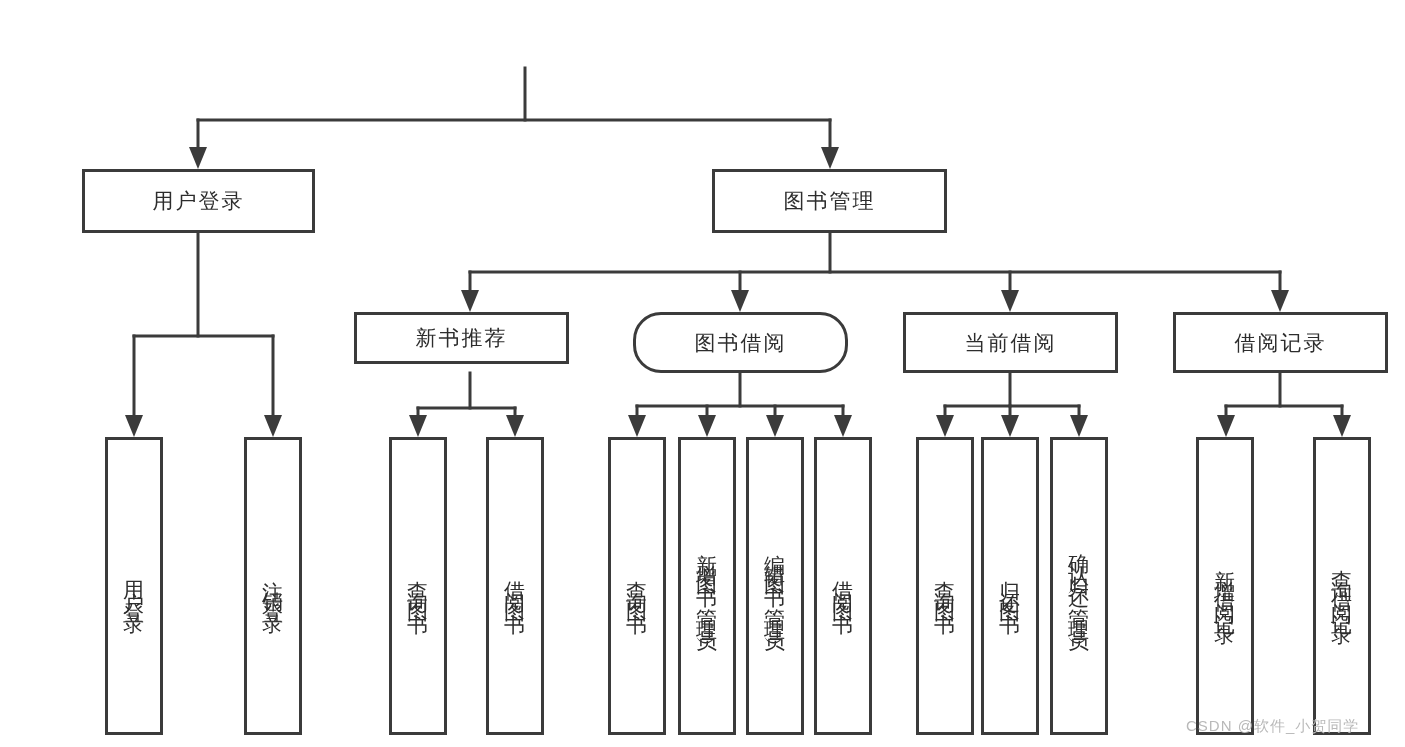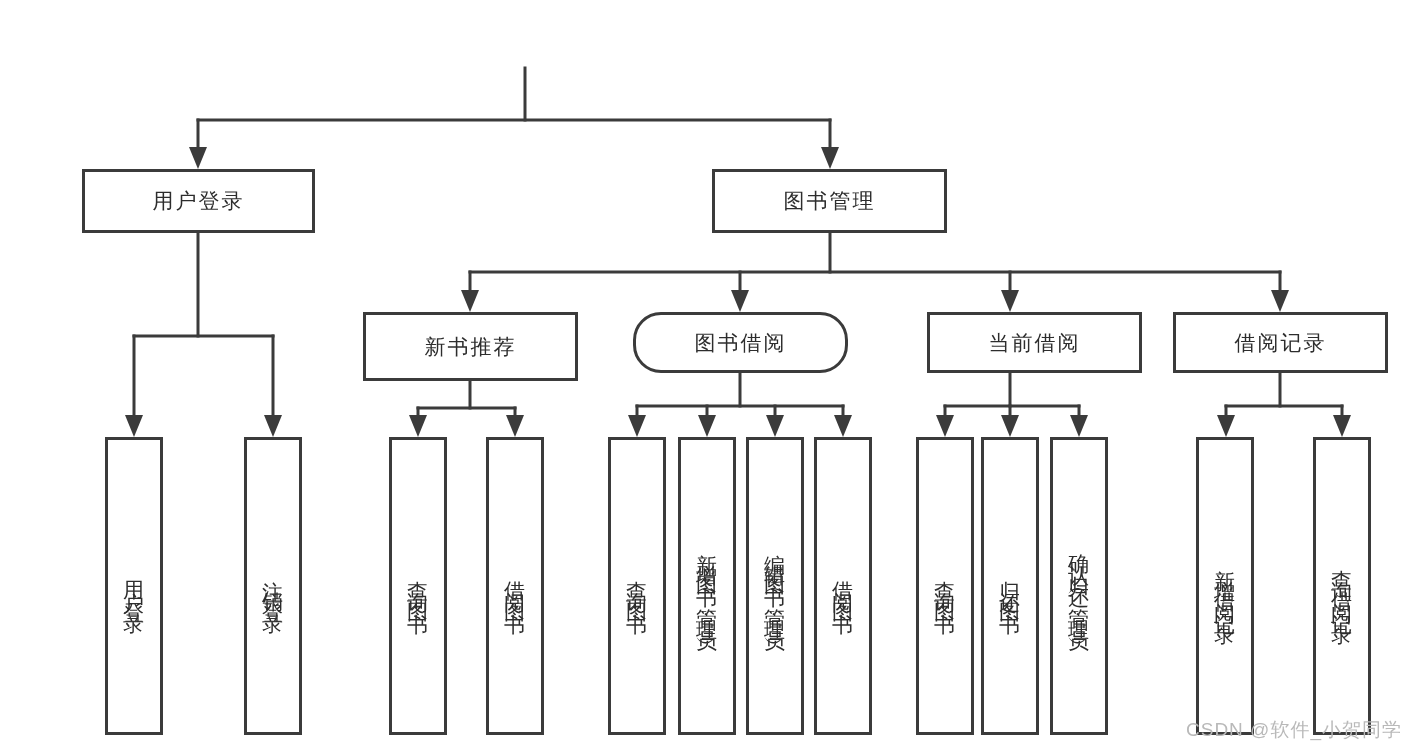--- a/index.html
+++ b/index.html
@@ -40,21 +40,21 @@
     text-orientation:mixed;
     font-size:21px;
     letter-spacing:11px;
     line-height:1;
     white-space:nowrap;
   }
   .watermark{
     position:absolute;
     left:1186px;
     top:717px;
-    font-size:19px;
+    font-size:15px;
     letter-spacing:1px;
     color:#b9b9b9;
     white-space:nowrap;
   }
 </style>
 </head>
 <body>
 
 <div class="canvas">
 
@@ -125,27 +125,27 @@
   </svg>
 
 
   <div class="box h" style="left:82px;top:169px;width:233px;height:64px;">
     <span>用户登录</span>
   </div>
   <div class="box h" style="left:712px;top:169px;width:235px;height:64px;justify-content:center;">
     <span>图书管理</span>
   </div>
 
-  <div class="box h" style="left:363px;top:312px;width:215px;height:69px;">
+  <div class="box h" style="left:354px;top:312px;width:215px;height:52px;">
     <span>新书推荐</span>
   </div>
   <div class="box h" style="left:633px;top:312px;width:215px;height:61px;border-radius:28px;">
     <span>图书借阅</span>
   </div>
-  <div class="box h" style="left:903px;top:312px;width:215px;height:61px;margin-left:24px;">
+  <div class="box h" style="left:903px;top:312px;width:215px;height:61px;">
     <span>当前借阅</span>
   </div>
   <div class="box h" style="left:1173px;top:312px;width:215px;height:61px;">
     <span>借阅记录</span>
   </div>
 
   <div class="box v" style="left:105px;top:437px;width:58px;height:298px;">
     <span>用户登录</span>
   </div>
   <div class="box v" style="left:244px;top:437px;width:58px;height:298px;">

